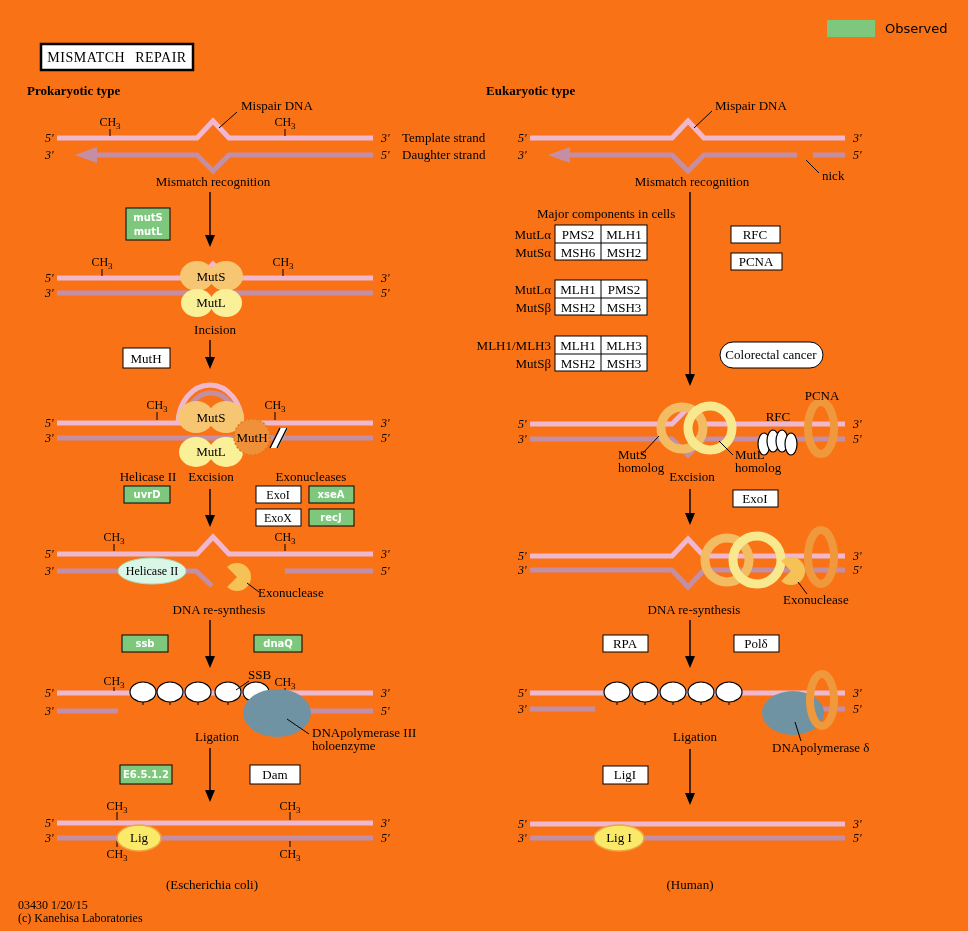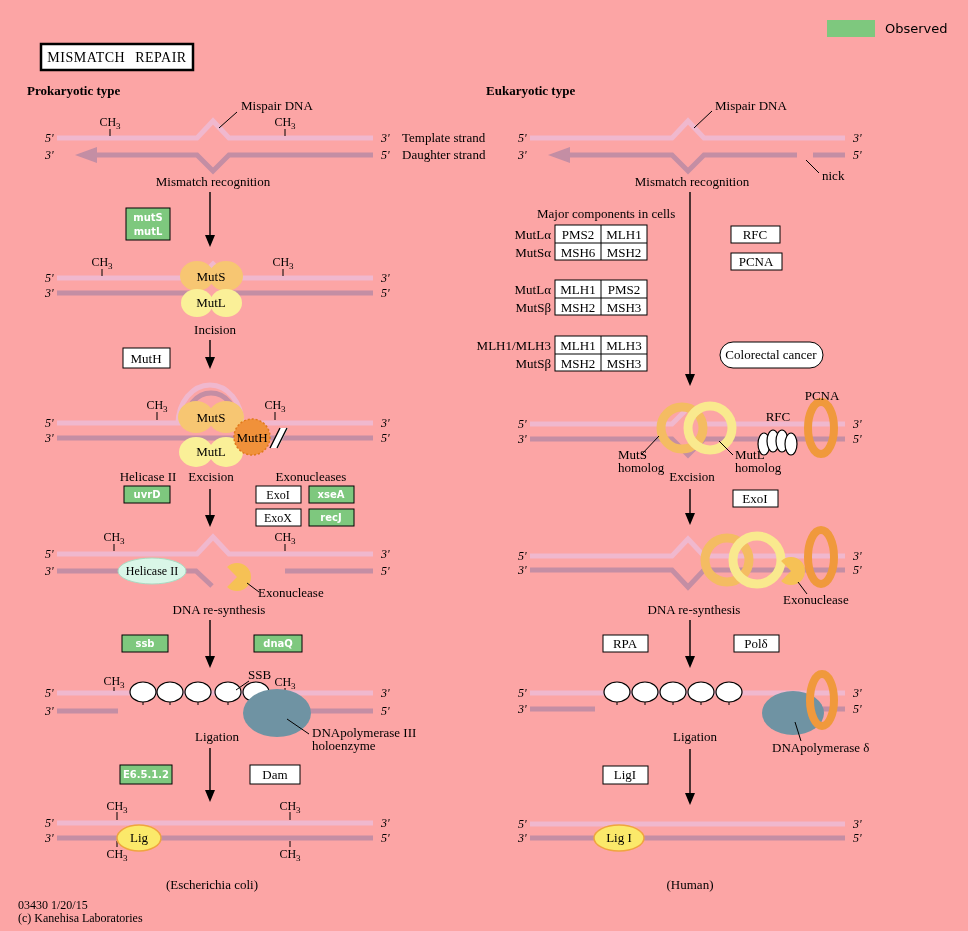--- a/index.html
+++ b/index.html
@@ -1,16 +1,16 @@
 <!DOCTYPE html>
 <html style="--observed_green: #7EC87E; --strand_light: #F0B8CE; --strand_dark: #C48EA4; --muts_orange: #F7C672; --mutl_yellow: #FAF098; --muth_orange: #F0913A; --muth_border: #E0791B; --helicase_mint: #D9F6E7; --helicase_border: #AADCC3; --exo_gold: #F6C155; --polymerase_slate: #6F93A3; --lig_yellow: #FBE96A; --lig_border: #F0A43F; --ring_orange: #F4BC62; --ring_yellow: #F9E98E; --ring_pcna: #F0993C;"><head>
 <meta charset="utf-8">
 <style>
   html,body{margin:0;padding:0;background:#fff}
-  #stage{position:relative;width:968px;height:931px;background:#fca5a5;overflow:hidden}
+  #stage{position:relative;width:968px;height:931px;background:#f97316;overflow:hidden}
   svg{display:block}
   
   .strand-l{fill:none;stroke:var(--strand_light);stroke-width:5}
   .strand-d{fill:none;stroke:var(--strand_dark);stroke-width:5}
   .arrow-d{fill:var(--strand_dark);stroke:none}
   
   .blob-o{fill:var(--muts_orange);stroke:none}
   .blob-y{fill:var(--mutl_yellow);stroke:none}
   .muth{fill:var(--muth_orange);stroke:var(--muth_border);stroke-width:1.5;stroke-dasharray:2 2}
   .mint{fill:var(--helicase_mint);stroke:var(--helicase_border);stroke-width:1}

